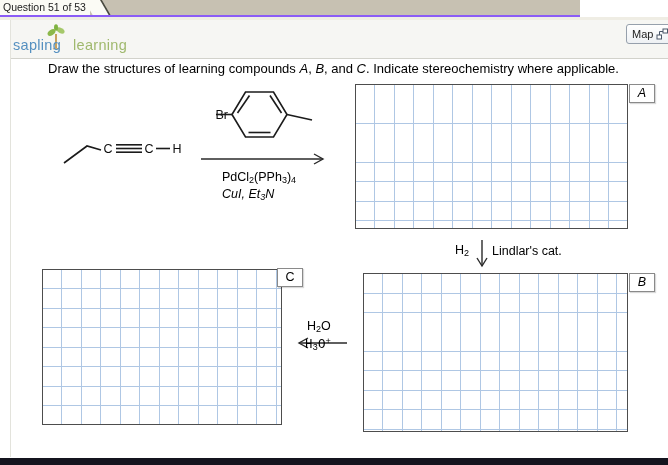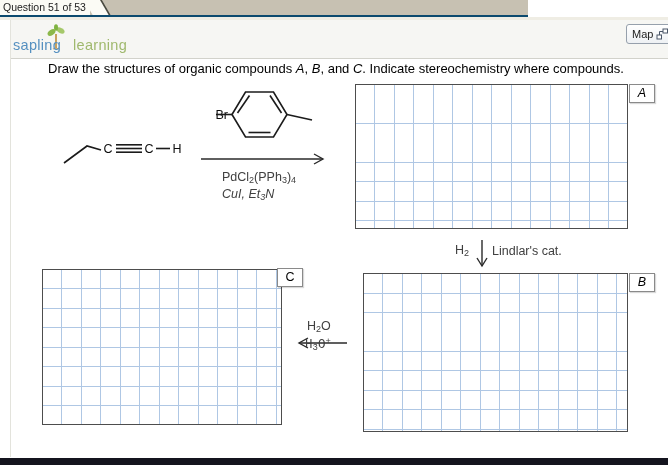--- a/index.html
+++ b/index.html
@@ -1,43 +1,43 @@
 <!DOCTYPE html>
 <html style="--grid-line: #afc7e4; --tab-bar-bg: #c7c1b2; --brand-blue: #5590c0; --brand-green: #a0b96e; --bottom-bar: #14141e;"><head>
 <meta charset="utf-8">
 <style>
   html,body{margin:0;padding:0;background:#fff;}
   #screen{
     position:relative;width:668px;height:465px;overflow:hidden;
     background:#fff;font-family:"Liberation Sans",sans-serif;color:#111;
   }
   
-  .tabbar{position:absolute;left:0;top:0;width:528px;height:15px;
-    background:var(--tab-bar-bg,#c7c1b2);border-bottom:2px solid #0c4a6e;}
+  .tabbar{position:absolute;left:0;top:0;width:580px;height:15px;
+    background:var(--tab-bar-bg,#c7c1b2);border-bottom:2px solid #8b5cf6;}
   .tab{position:absolute;left:0;top:0;width:90px;height:15px;background:#fbfbf5;}
   .tab-cap{position:absolute;left:84px;top:0;width:16px;height:15px;background:#fbfbf5;
     border-right:2px solid #4a4a40;transform:skewX(30deg);transform-origin:0 0;}
   .tab-label{position:absolute;left:3px;top:0;line-height:14px;font-size:10.5px;color:#1c1c1c;white-space:nowrap;z-index:2;}
   .substrip{position:absolute;left:0;top:17px;width:668px;height:3px;background:#efede4;}
   
   .card-edge{position:absolute;left:10px;top:20px;width:1px;height:437px;background:#e3e3dc;}
   .header-band{position:absolute;left:11px;top:20px;width:657px;height:38px;background:#f6f6f3;border-bottom:1px solid #d2d2cb;}
   .brand{position:absolute;left:13px;top:37px;font-size:14.5px;letter-spacing:.3px;}
   .b1{color:var(--brand-blue,#5590c0);text-align:center;}
   .b2{color:var(--brand-green,#a0b96e);margin-top:13px;}
   .bgap{display:inline-block;width:12px;}
   .sprout{position:absolute;left:46px;top:24px;}
   .map-btn{position:absolute;left:626px;top:24px;height:20px;display:flex;align-items:center;gap:3px;
     padding:0 5px;border:1px solid #96a0ac;border-radius:3px;background:linear-gradient(#ffffff,#eef1f4);
     font-family:"Liberation Sans",sans-serif;font-size:11px;color:#222;cursor:pointer;}
   
   .question{position:absolute;left:48px;top:61px;width:600px;font-size:13px;color:#000;}
   .question i{font-style:italic;}
   
-  .chem{position:absolute;font-size:12.5px;color:#404040;white-space:nowrap;}
+  .chem{position:absolute;font-size:12.5px;color:#000000;white-space:nowrap;}
   .chem sub{font-size:9px;vertical-align:-2px;}
   .chem sup{font-size:9px;vertical-align:4px;}
   svg.struct line, svg.struct path, svg.struct polyline{stroke:#1b1b1b;stroke-width:1.6;fill:none;}
   svg.arrow line, svg.arrow path{stroke:#2a2a2a;stroke-width:1.4;fill:none;}
   svg .atom{font-family:"Liberation Sans",sans-serif;font-size:12.5px;fill:#0d0d0d;}
   
   .grid{position:absolute;background-color:#fff;border:1px solid #4d4d4d;
     background-image:
       repeating-linear-gradient(90deg,transparent 0 18.5px,var(--grid-line,#afc7e4) 18.5px 19.5px),
       repeating-linear-gradient(180deg,transparent 0 18.5px,var(--grid-line,#afc7e4) 18.5px 19.5px);}
@@ -82,21 +82,21 @@
   <button class="map-btn">
     <span>Map</span>
     <svg width="13" height="12" viewBox="0 0 13 12">
       <path d="M3.5,7 V3.5 H8.5 V5" stroke="#4a5668" stroke-width="1" fill="none"></path>
       <rect x="1" y="7" width="4.5" height="4" fill="#fff" stroke="#4a5668" stroke-width="1"></rect>
       <rect x="7" y="1" width="4.5" height="4" fill="#fff" stroke="#4a5668" stroke-width="1"></rect>
     </svg>
   </button>
 
   <div class="question">
-    <span>Draw the structures of organic compounds </span><i>A</i><span>, </span><i>B</i><span>, and </span><i>C</i><span>. Indicate stereochemistry where compounds.</span>
+    <span>Draw the structures of learning compounds </span><i>A</i><span>, </span><i>B</i><span>, and </span><i>C</i><span>. Indicate stereochemistry where applicable.</span>
   </div>
 
   <svg class="struct" style="position:absolute;left:56px;top:126px;" width="150" height="48" viewBox="0 0 150 48">
     <polyline points="8,37 31,20 45,24"></polyline>
     <text class="atom" x="52" y="27" text-anchor="middle">C</text>
     <line x1="60" y1="18.8" x2="86" y2="18.8"></line>
     <line x1="60" y1="22.5" x2="86" y2="22.5"></line>
     <line x1="60" y1="26.2" x2="86" y2="26.2"></line>
     <text class="atom" x="93" y="27" text-anchor="middle">C</text>
     <line x1="100" y1="22.5" x2="114" y2="22.5"></line>

